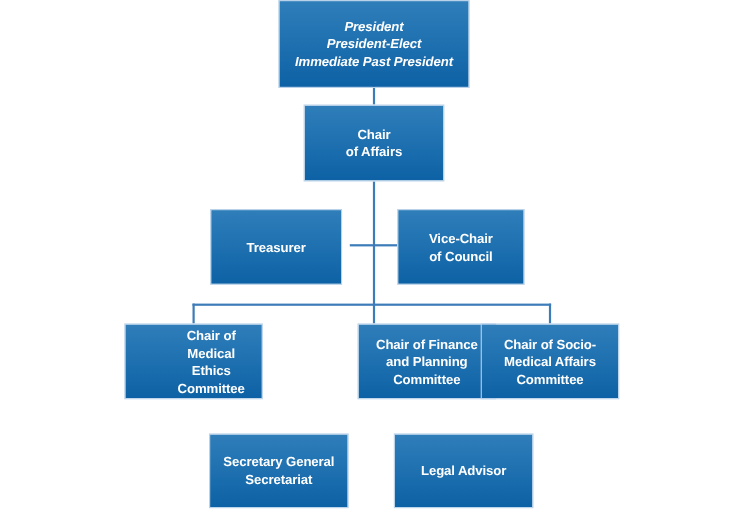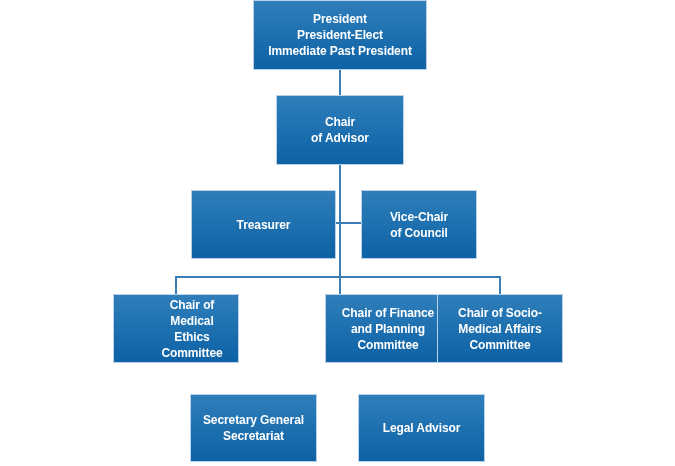--- a/index.html
+++ b/index.html
@@ -39,23 +39,23 @@
     letter-spacing: -0.1px;
     white-space: pre-line;
     padding: 2px 3px;
   }
   .line {
     position: absolute;
     background: var(--connector);
   }
 
   
-  .n-president  { left: 253px; top: 0px;   width: 174px; height: 70px; }
+  .n-president  { left: 253px; top: 0px;   width: 174px; height: 80px; font-style: italic; }
   .n-chair      { left: 276px; top: 95px;  width: 128px; height: 70px; }
-  .n-treasurer  { left: 191px; top: 190px; width: 145px; height: 69px; }
+  .n-treasurer  { left: 191px; top: 190px; width: 120px; height: 69px; }
   .n-vicechair  { left: 361px; top: 190px; width: 116px; height: 69px; }
   .n-ethics     { left: 113px; top: 294px; width: 126px; height: 69px; padding-left: 35px; }
   .n-finance    { left: 277px; top: 294px; width: 126px; height: 69px; margin-left: 48px; }
   .n-socio      { left: 437px; top: 294px; width: 126px; height: 69px; align-items: center; }
   .n-secretary  { left: 190px; top: 394px; width: 127px; height: 68px; }
   .n-legal      { left: 358px; top: 394px; width: 127px; height: 68px; }
 
   
   .l-pres-chair   { left: 339.25px; top: 70px;     width: 1.5px;   height: 25px;  }
   .l-chair-drop   { left: 339.25px; top: 165px;    width: 1.5px;   height: 129px; }
@@ -77,21 +77,21 @@
   <div class="line l-drop-right"></div>
 
   <div class="node n-president">
     <span>President
 President-Elect
 Immediate Past President</span>
   </div>
 
   <div class="node n-chair">
     <span>Chair
-of Advisor</span>
+of Affairs</span>
   </div>
 
   <div class="node n-treasurer">
     <span>Treasurer</span>
   </div>
 
   <div class="node n-vicechair">
     <span>Vice-Chair
 of Council</span>
   </div>

